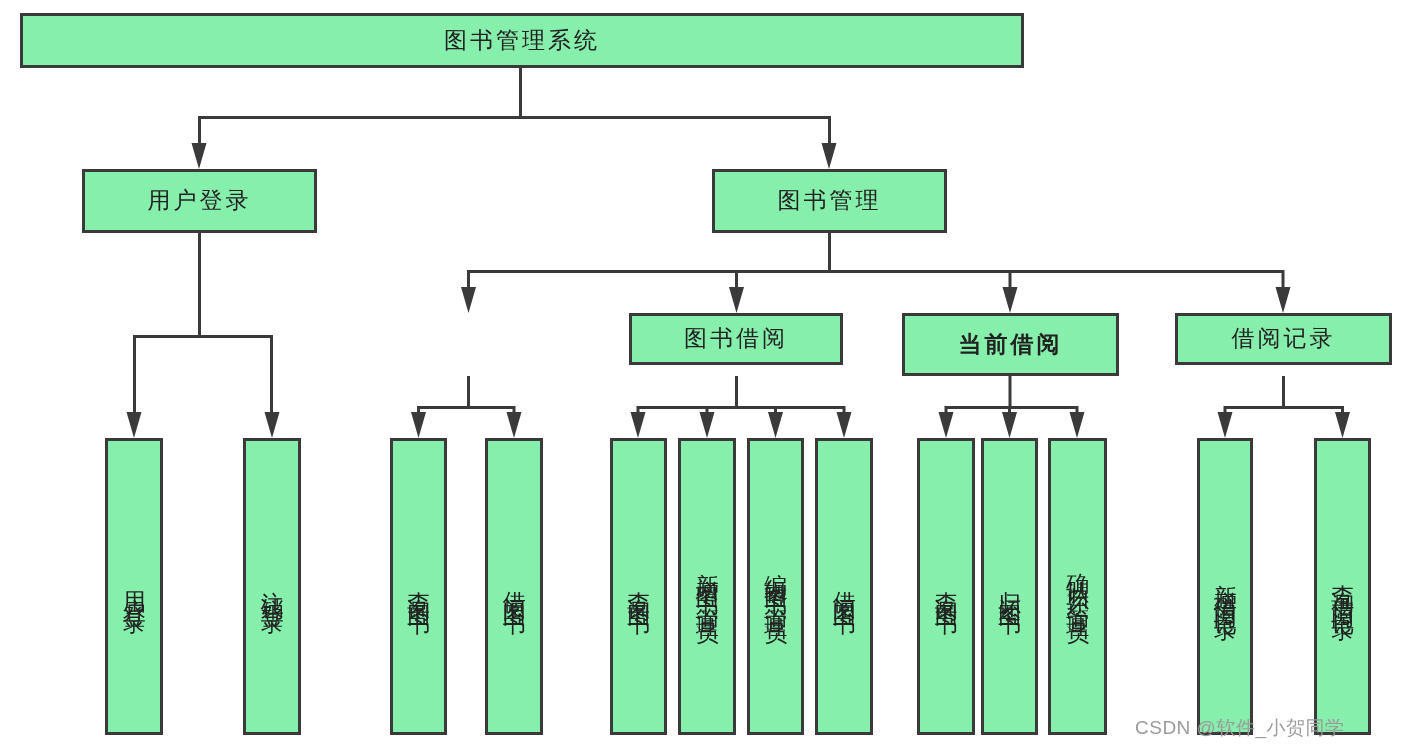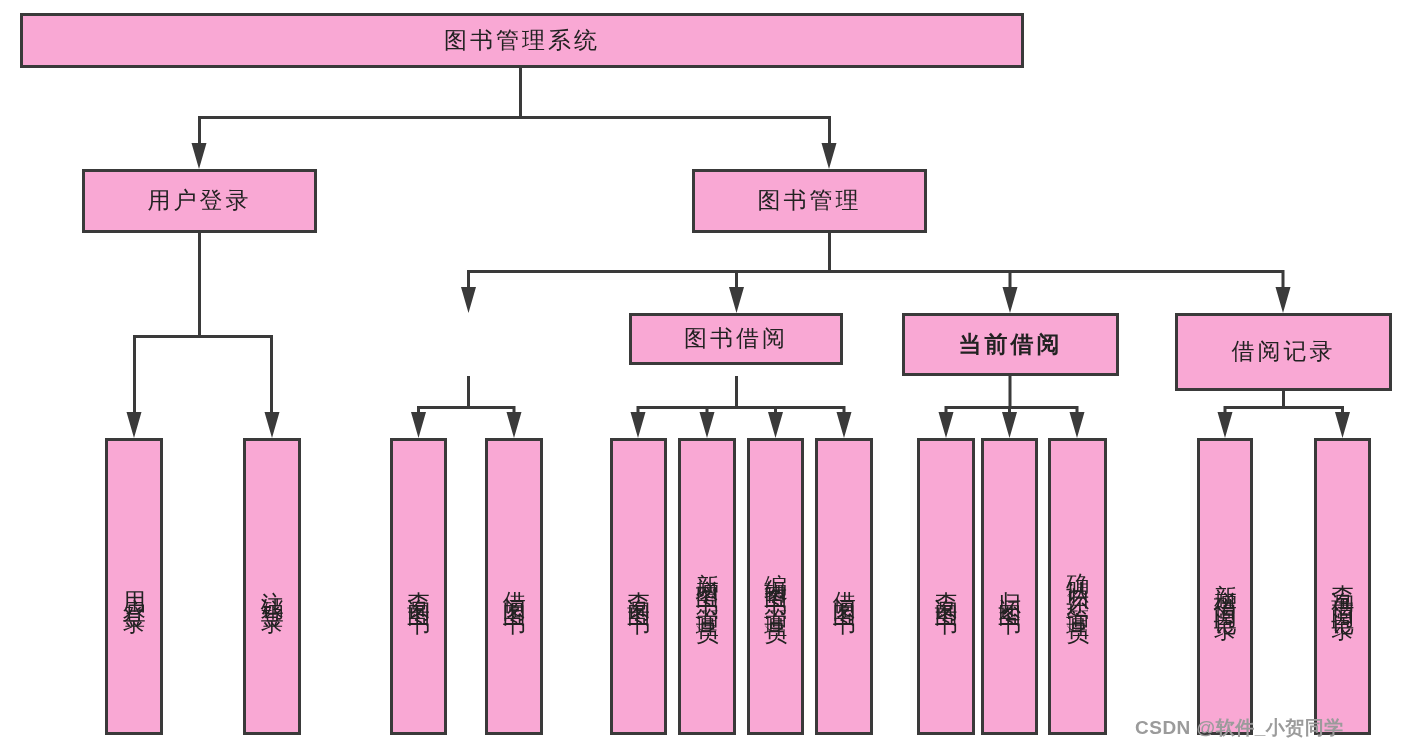--- a/index.html
+++ b/index.html
@@ -14,21 +14,21 @@
     position:relative;
     width:1405px;height:747px;
     background:var(--background);
     overflow:hidden;
   }
   #connectors{position:absolute;left:0;top:0;z-index:1;}
   .node{
     position:absolute;
     box-sizing:border-box;
     border:3px solid var(--line);
-    background:#f9a8d4;
+    background:#86efac;
     color:var(--text);
     display:flex;
     align-items:center;
     justify-content:center;
     font-size:23px;
     letter-spacing:3px;
     z-index:2;
     text-align:right;
     line-height:1.2;
   }
@@ -36,26 +36,26 @@
     writing-mode:vertical-rl;
     text-orientation:mixed;
     letter-spacing:7px;
     top:438px;
     height:297px;
   }
   
   #n-root{left:20px;top:13px;width:1004px;height:55px;}
   
   #n-login{left:82px;top:169px;width:235px;height:64px;}
-  #n-mgmt{left:692px;top:169px;width:235px;height:64px;}
+  #n-mgmt{left:712px;top:169px;width:235px;height:64px;}
   
   #n-newbook{left:362px;top:313px;width:213px;height:63px;}
   #n-borrow{left:629px;top:313px;width:214px;height:52px;}
   #n-current{left:902px;top:313px;width:217px;height:63px;font-weight:bold;}
-  #n-record{left:1175px;top:313px;width:217px;height:78px;}
+  #n-record{left:1175px;top:313px;width:217px;height:52px;}
   
   #l-a1{left:105px;width:58px;}
   #l-a2{left:243px;width:58px;}
   #l-b1{left:390px;width:57px;}
   #l-b2{left:485px;width:58px;}
   #l-c1{left:610px;width:57px;}
   #l-c2{left:678px;width:58px;}
   #l-c3{left:747px;width:57px;}
   #l-c4{left:815px;width:58px;}
   #l-d1{left:917px;width:58px;}
@@ -64,21 +64,20 @@
   #l-e1{left:1197px;width:56px;}
   #l-e2{left:1314px;width:57px;}
   #watermark{
     position:absolute;
     left:1135px;top:715px;
     font-size:19px;
     letter-spacing:0.5px;
     color:var(--watermark);
     z-index:5;
     white-space:nowrap;
-    font-weight:bold;
   }
 </style>
 </head>
 <body>
 
 <div id="stage">
 
   <svg id="connectors" width="1405" height="747" viewBox="0 0 1405 747">
     <path fill="none" stroke="var(--line)" stroke-width="3" d="M520.5 68 L520.5 119
              M198 117.5 L831 117.5

